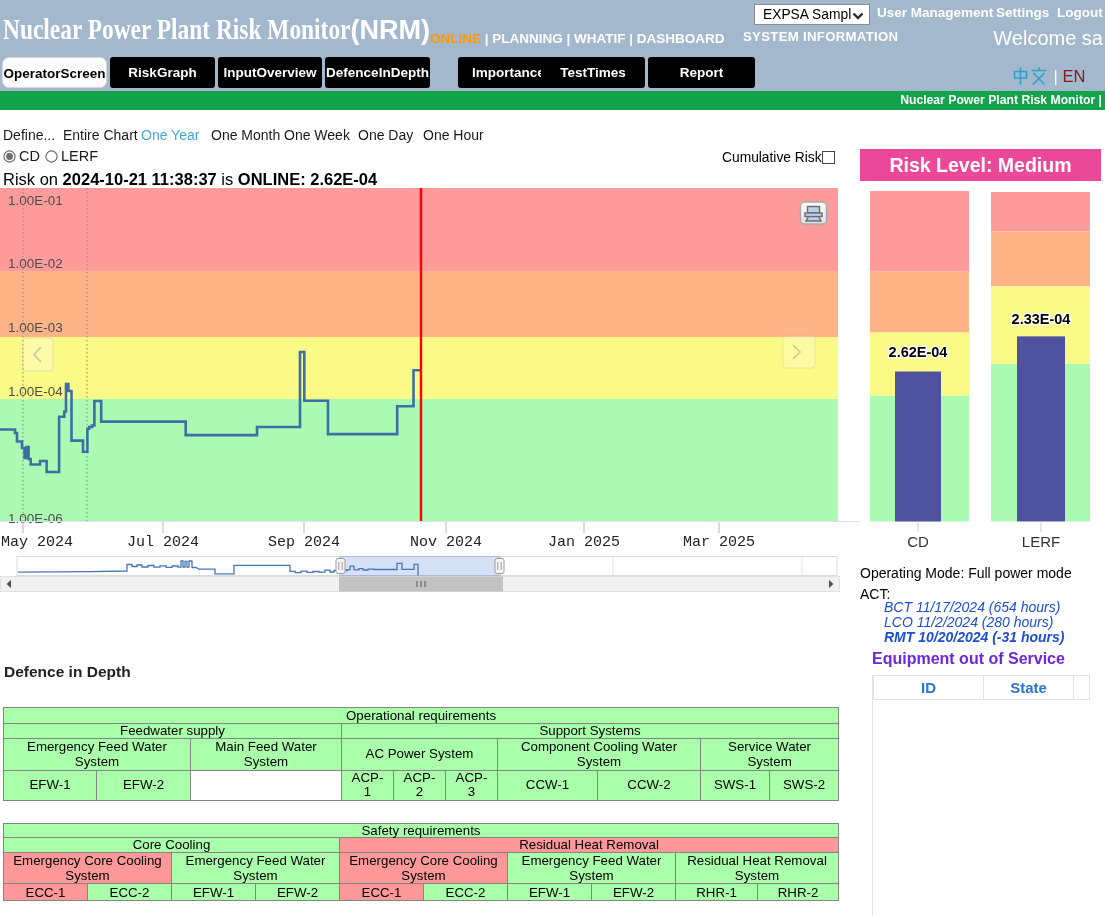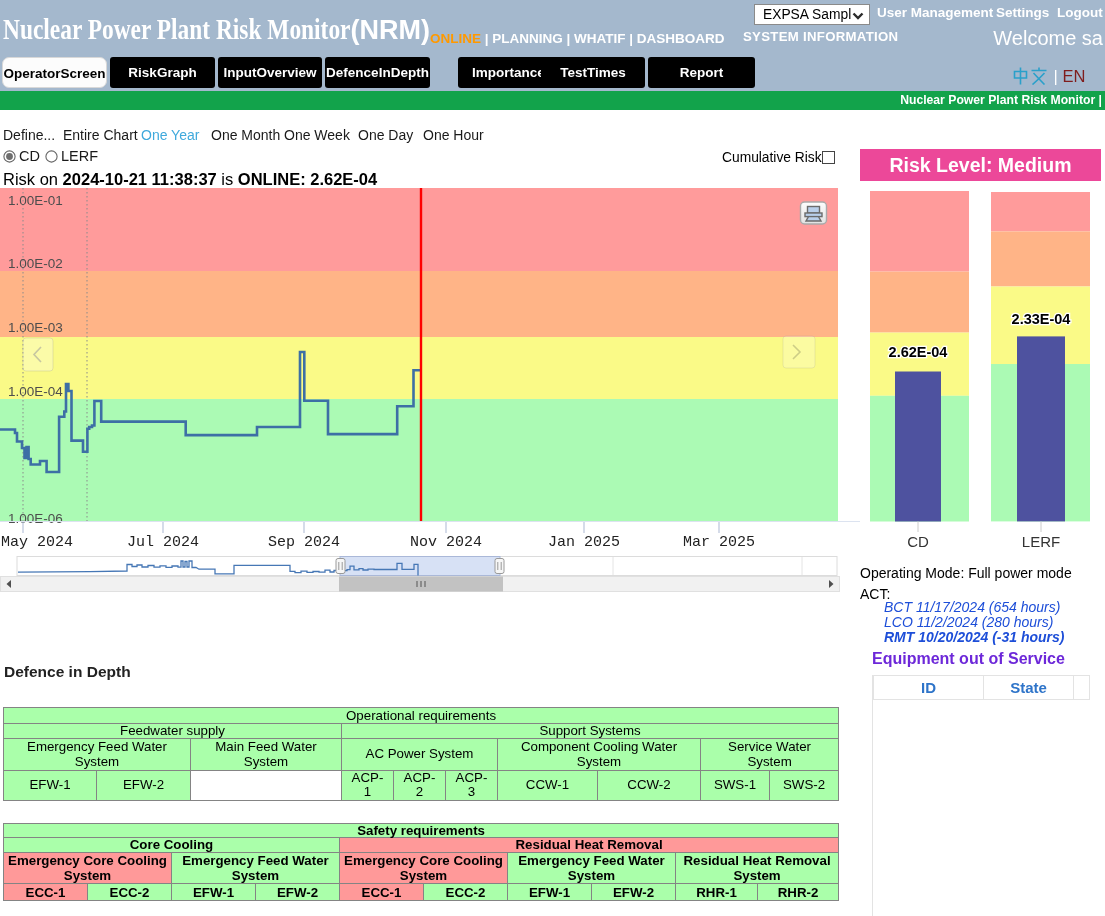--- a/index.html
+++ b/index.html
@@ -255,21 +255,21 @@
           <td>ACP-<br>3</td>
           <td>CCW-1</td>
           <td>CCW-2</td>
           <td>SWS-1</td>
           <td>SWS-2</td>
         </tr>
 </tbody>
     </table>
 </div>
 <div class="abs" style="left:3px; top:823px;">
-<table class="did" style="width:835px;font-weight:bold;">
+<table class="did" style="width:835px;">
 <colgroup>
         <col style="width:84px">
         <col style="width:84px">
         <col style="width:84px">
         <col style="width:84px">
         <col style="width:84px">
         <col style="width:84px">
         <col style="width:84px">
         <col style="width:84px">
         <col style="width:82px">

